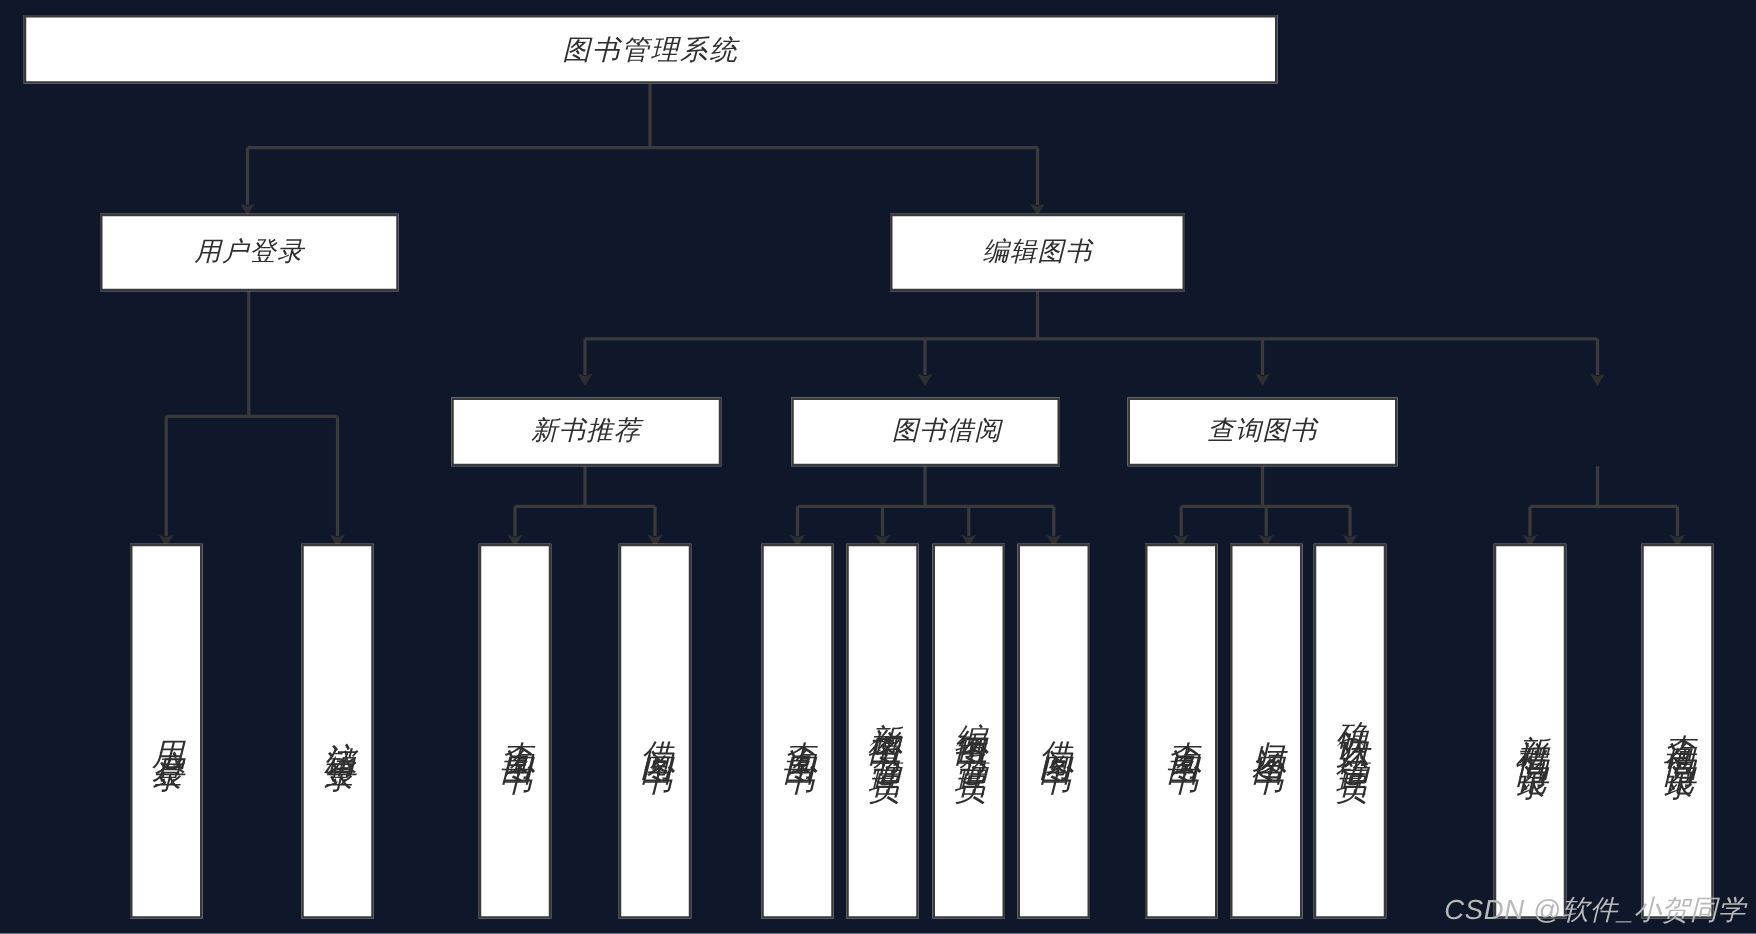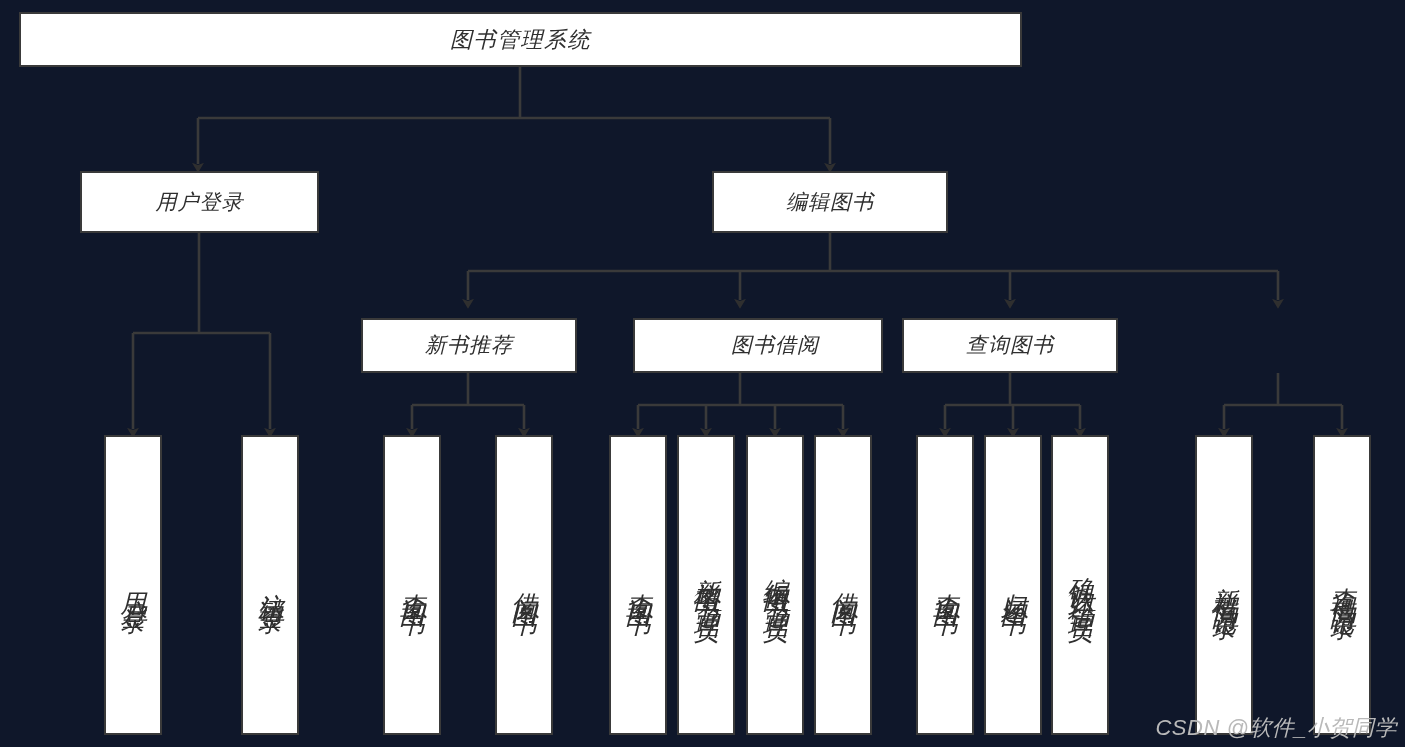--- a/index.html
+++ b/index.html
@@ -135,21 +135,21 @@
   <div class="node h" style="left:80px;top:171px;width:239px;height:62px;">
     <span class="label">用户登录</span>
   </div>
   <div class="node h" style="left:712px;top:171px;width:236px;height:62px;">
     <span class="label">编辑图书</span>
   </div>
 
   <div class="node h" style="left:361px;top:318px;width:216px;height:55px;">
     <span class="label">新书推荐</span>
   </div>
-  <div class="node h" style="left:633px;top:318px;width:250px;height:55px;padding-left:34px;">
+  <div class="node h" style="left:633px;top:318px;width:215px;height:55px;padding-left:34px;">
     <span class="label">图书借阅</span>
   </div>
   <div class="node h" style="left:902px;top:318px;width:216px;height:55px;">
     <span class="label">查询图书</span>
   </div>
 
   <div class="node v" style="left:104px;top:435px;width:58px;height:300px;">
     <span class="label">用户登录</span>
   </div>
   <div class="node v" style="left:241px;top:435px;width:58px;height:300px;">

